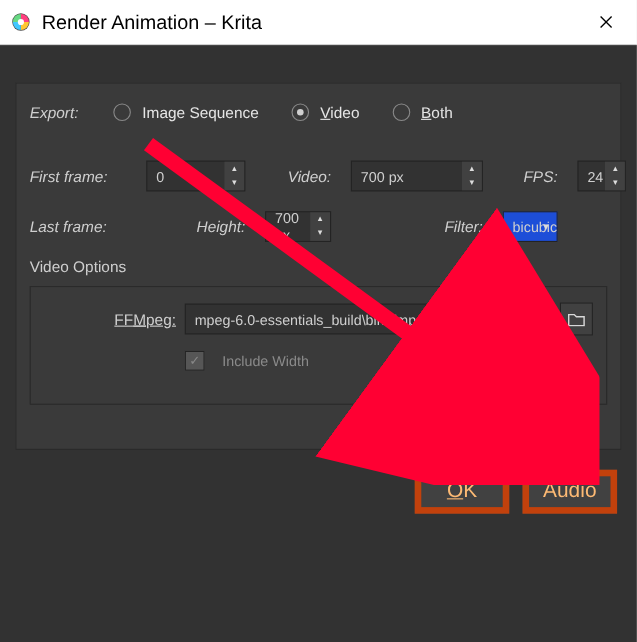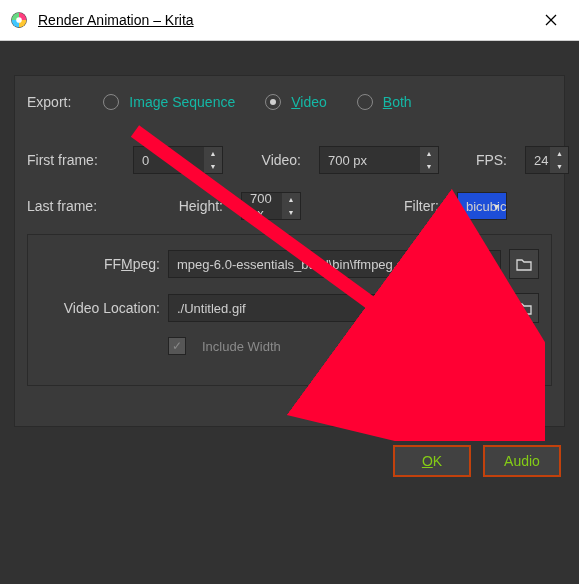--- a/index.html
+++ b/index.html
@@ -28,23 +28,22 @@
     color: #000;
     border-bottom: 1px solid #d0d0d0;
   }
   .titlebar .app-icon {
     width: 18px;
     height: 18px;
     margin-right: 10px;
   }
   .titlebar .title-text {
     flex: 1;
-    font-size: 14px;
+    font-size: 18px;
     color: #000;
-    text-decoration: underline;
   }
   .titlebar .close {
     width: 40px;
     height: 40px;
     display: flex;
     align-items: center;
     justify-content: center;
     color: #000;
   }
   .client {
@@ -66,41 +65,42 @@
     display: flex;
     align-items: center;
     gap: 8px;
   }
   .export-row {
     margin: 6px 0 36px 0;
   }
   .label {
     color: #cfcfcf;
     font-size: 14px;
+    font-style: italic;
   }
   .radio {
     width: 14px;
     height: 14px;
     border-radius: 50%;
     border: 1px solid #888;
     display: inline-flex;
     align-items: center;
     justify-content: center;
     margin-right: 2px;
   }
   .radio.selected::after {
     content: "";
     width: 6px;
     height: 6px;
     border-radius: 50%;
     background: #cfcfcf;
   }
   .radiolabel {
     font-size: 14px;
-    color: #14b8a6;
+    color: #e5e5e5;
     margin-right: 22px;
   }
   .radiolabel .und {
     text-decoration: underline;
   }
   .grid {
     display: grid;
     grid-template-columns: 88px 90px 60px 120px 50px 1fr;
     row-gap: 14px;
     column-gap: 8px;
@@ -185,20 +185,21 @@
     display: flex;
     align-items: center;
     gap: 8px;
     margin-bottom: 14px;
   }
   .vlabel {
     width: 120px;
     text-align: right;
     font-size: 14px;
     color: #cfcfcf;
+    text-decoration: underline;
   }
   .vlabel .und {
     text-decoration: underline;
   }
   .icon-btn {
     width: 28px;
     height: 28px;
     background: #414141;
     border: 1px solid #232323;
     display: flex;
@@ -222,26 +223,26 @@
     display: flex;
     gap: 12px;
     justify-content: flex-end;
     margin-top: 18px;
     padding-right: 4px;
   }
   .btn {
     min-width: 74px;
     height: 28px;
     background: #414141;
-    border: 2px solid #c2410c;
-    color: #84cc16;
-    display: flex;
-    align-items: center;
-    justify-content: center;
-    font-size: 14px;
+    border: 6px solid #c2410c;
+    color: #fdba74;
+    display: flex;
+    align-items: center;
+    justify-content: center;
+    font-size: 19px;
   }
   .btn .und {
     text-decoration: underline;
   }
   .arrow-annotation {
     position: absolute;
     top: 80px;
     left: 125px;
     pointer-events: none;
   }
@@ -323,47 +324,37 @@
               <div>▲</div>
               <div>▼</div>
             </div>
         </div>
         <span class="label" style="text-align:right;">Filter:</span>
         <div class="combo">
           <span>bicubic</span>
         </div>
       </div>
 
+      <div class="section-label">Video Options</div>
 
       <div class="video-box">
 
         <div class="vrow">
           <span class="vlabel">FF<span class="und">M</span>peg:</span>
           <div class="text-input">
               <span>mpeg-6.0-essentials_build\bin\ffmpeg.exe</span>
             </div>
           <div class="icon-btn">
             <svg width="16" height="14" viewBox="0 0 16 14">
               <path d="M1 3 h5 l2 2 h7 v8 h-14 z" fill="none" stroke="#d8d8d8" stroke-width="1.3"></path>
             </svg>
           </div>
         </div>
 
 
-        <div class="vrow">
-          <span class="vlabel">Video Location:</span>
-          <div class="text-input">
-              <span>./Untitled.gif</span>
-            </div>
-          <div class="icon-btn">
-            <svg width="16" height="14" viewBox="0 0 16 14">
-              <path d="M1 3 h5 l2 2 h7 v8 h-14 z" fill="none" stroke="#d8d8d8" stroke-width="1.3"></path>
-            </svg>
-          </div>
-        </div>
 
         <div class="vrow" style="margin-bottom:16px;">
           <span class="vlabel"></span>
           <span class="checkbox">✓</span>
           <span class="disabled-text">Include Width</span>
         </div>
 
 
       </div>
     </div>

